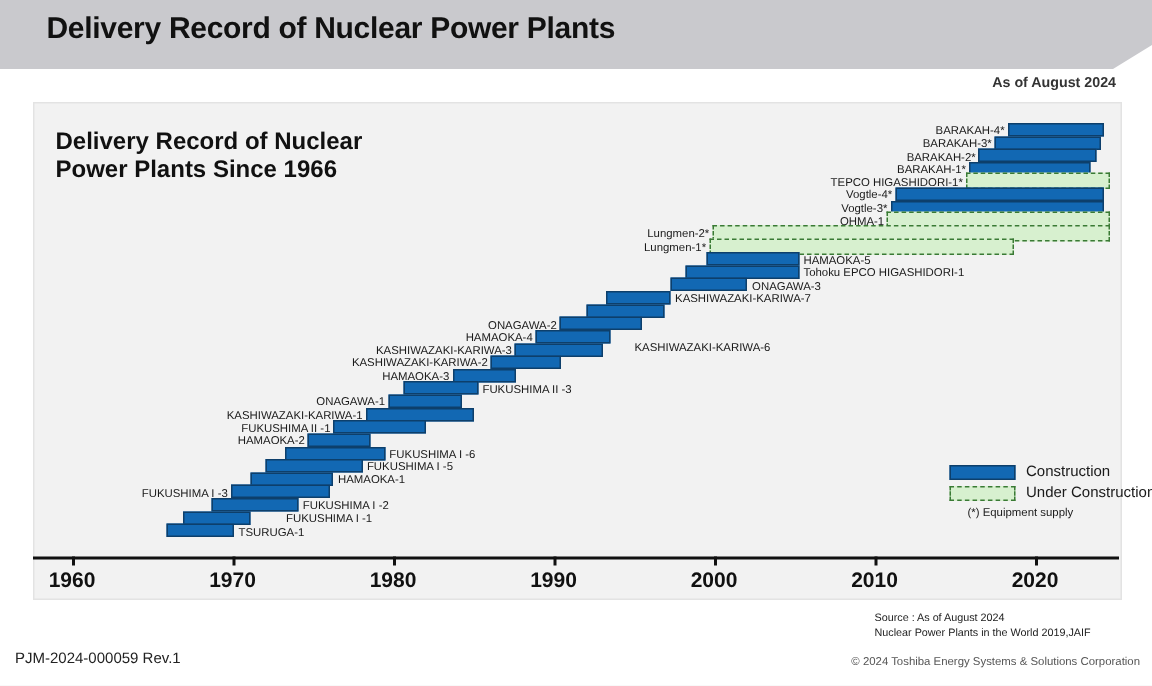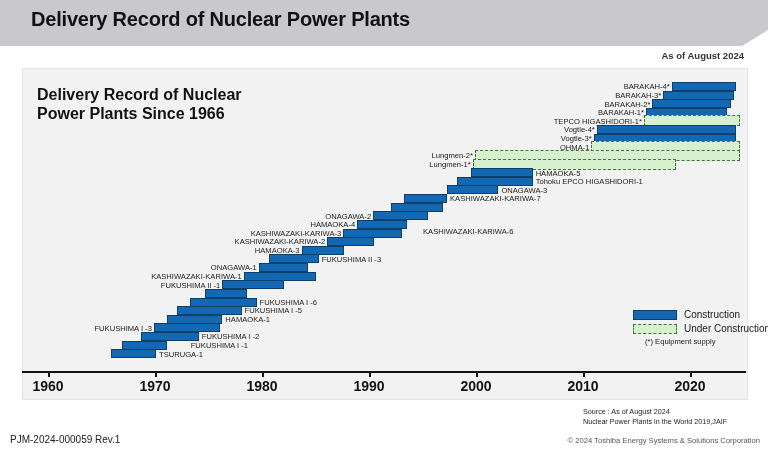--- a/index.html
+++ b/index.html
@@ -155,20 +155,21 @@
       <div class="blabel" style="top: 177.08px; left: 0px; width: 278.52px; text-align: right; padding-right: 2px; box-sizing: border-box;">HAMAOKA-3</div>
       <div class="bar" style="top: 185.4px; left: 246.42px; width: 49.22px;"></div>
       <div class="blabel" style="top: 185.7px; left: 298.64px;">FUKUSHIMA II -3</div>
       <div class="bar" style="top: 194.02px; left: 235.72px; width: 49.22px;"></div>
       <div class="blabel" style="top: 194.32px; left: 0px; width: 235.72px; text-align: right; padding-right: 2px; box-sizing: border-box;">ONAGAWA-1</div>
       <div class="bar" style="top: 202.64px; left: 220.74px; width: 72.76px;"></div>
       <div class="blabel" style="top: 202.94px; left: 0px; width: 220.74px; text-align: right; padding-right: 2px; box-sizing: border-box;">KASHIWAZAKI-KARIWA-1</div>
       <div class="bar" style="top: 211.26px; left: 199.34px; width: 62.06px;"></div>
       <div class="blabel" style="top: 211.56px; left: 0px; width: 199.34px; text-align: right; padding-right: 2px; box-sizing: border-box;">FUKUSHIMA II -1</div>
       <div class="bar" style="top: 219.88px; left: 182.22px; width: 41.73px;"></div>
+      <div class="blabel" style="top: 220.18px; left: 0px; width: 182.22px; text-align: right; padding-right: 2px; box-sizing: border-box;">HAMAOKA-2</div>
       <div class="bar" style="top: 228.5px; left: 167.24px; width: 66.34px;"></div>
       <div class="blabel" style="top: 228.8px; left: 236.58px;">FUKUSHIMA I -6</div>
       <div class="bar" style="top: 237.12px; left: 154.4px; width: 64.2px;"></div>
       <div class="blabel" style="top: 237.42px; left: 221.6px;">FUKUSHIMA I -5</div>
       <div class="bar" style="top: 245.74px; left: 143.7px; width: 55.64px;"></div>
       <div class="blabel" style="top: 246.04px; left: 202.34px;">HAMAOKA-1</div>
       <div class="bar" style="top: 254.36px; left: 130.86px; width: 66.34px;"></div>
       <div class="blabel" style="top: 254.66px; left: 0px; width: 130.86px; text-align: right; padding-right: 2px; box-sizing: border-box;">FUKUSHIMA I -3</div>
       <div class="bar" style="top: 262.98px; left: 118.02px; width: 57.78px;"></div>
       <div class="blabel" style="top: 263.28px; left: 178.8px;">FUKUSHIMA I -2</div>

